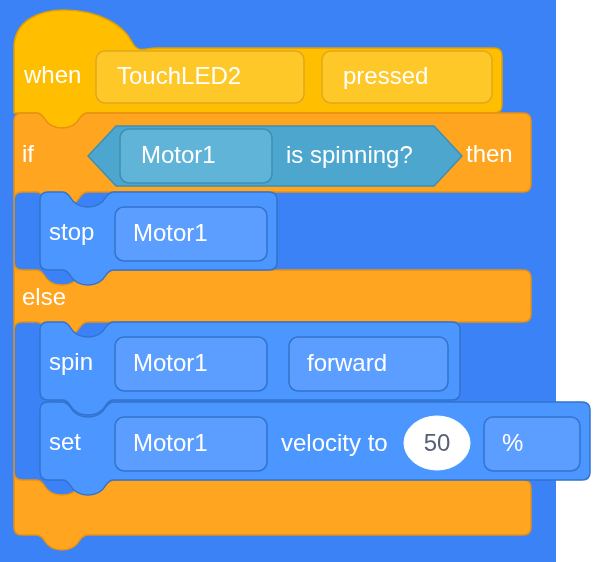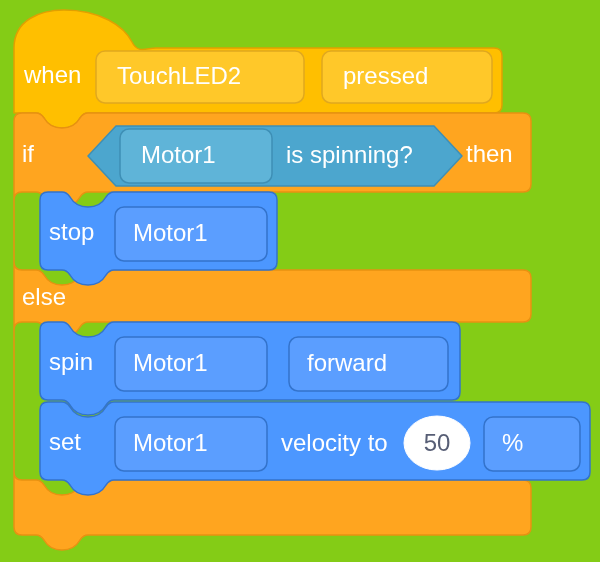--- a/index.html
+++ b/index.html
@@ -8,23 +8,23 @@
     background: #ffffff;
   }
   body {
     width: 600px;
     height: 562px;
     font-family: "Liberation Sans", sans-serif;
     overflow: hidden;
   }
   #stage {
     position: relative;
-    width: 600px;
+    width: 556px;
     height: 562px;
-    background: #84cc16;
+    background: #3b82f6;
   }
   #blocks-svg {
     position: absolute;
     left: 0;
     top: 0;
     width: 600px;
     height: 562px;
   }
   .blk-label {
     font-family: "Liberation Sans", sans-serif;

